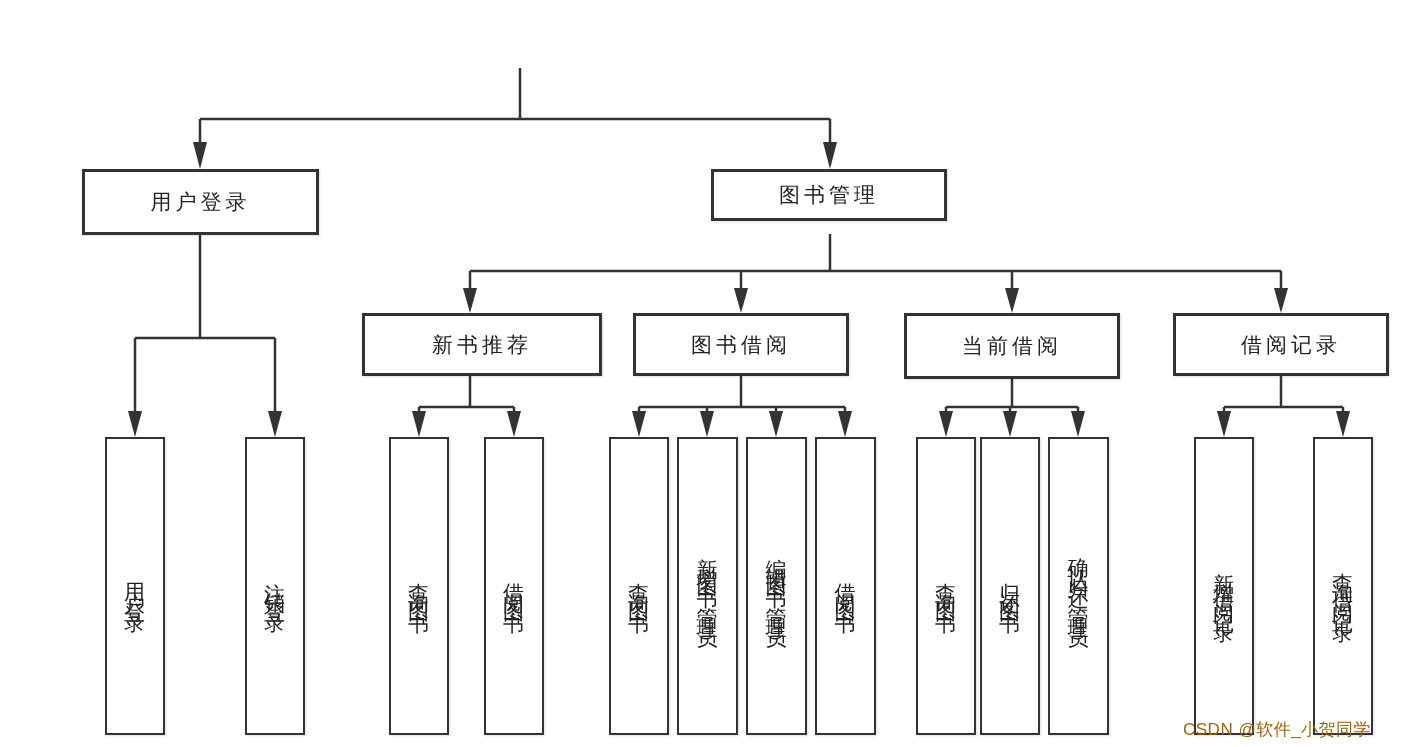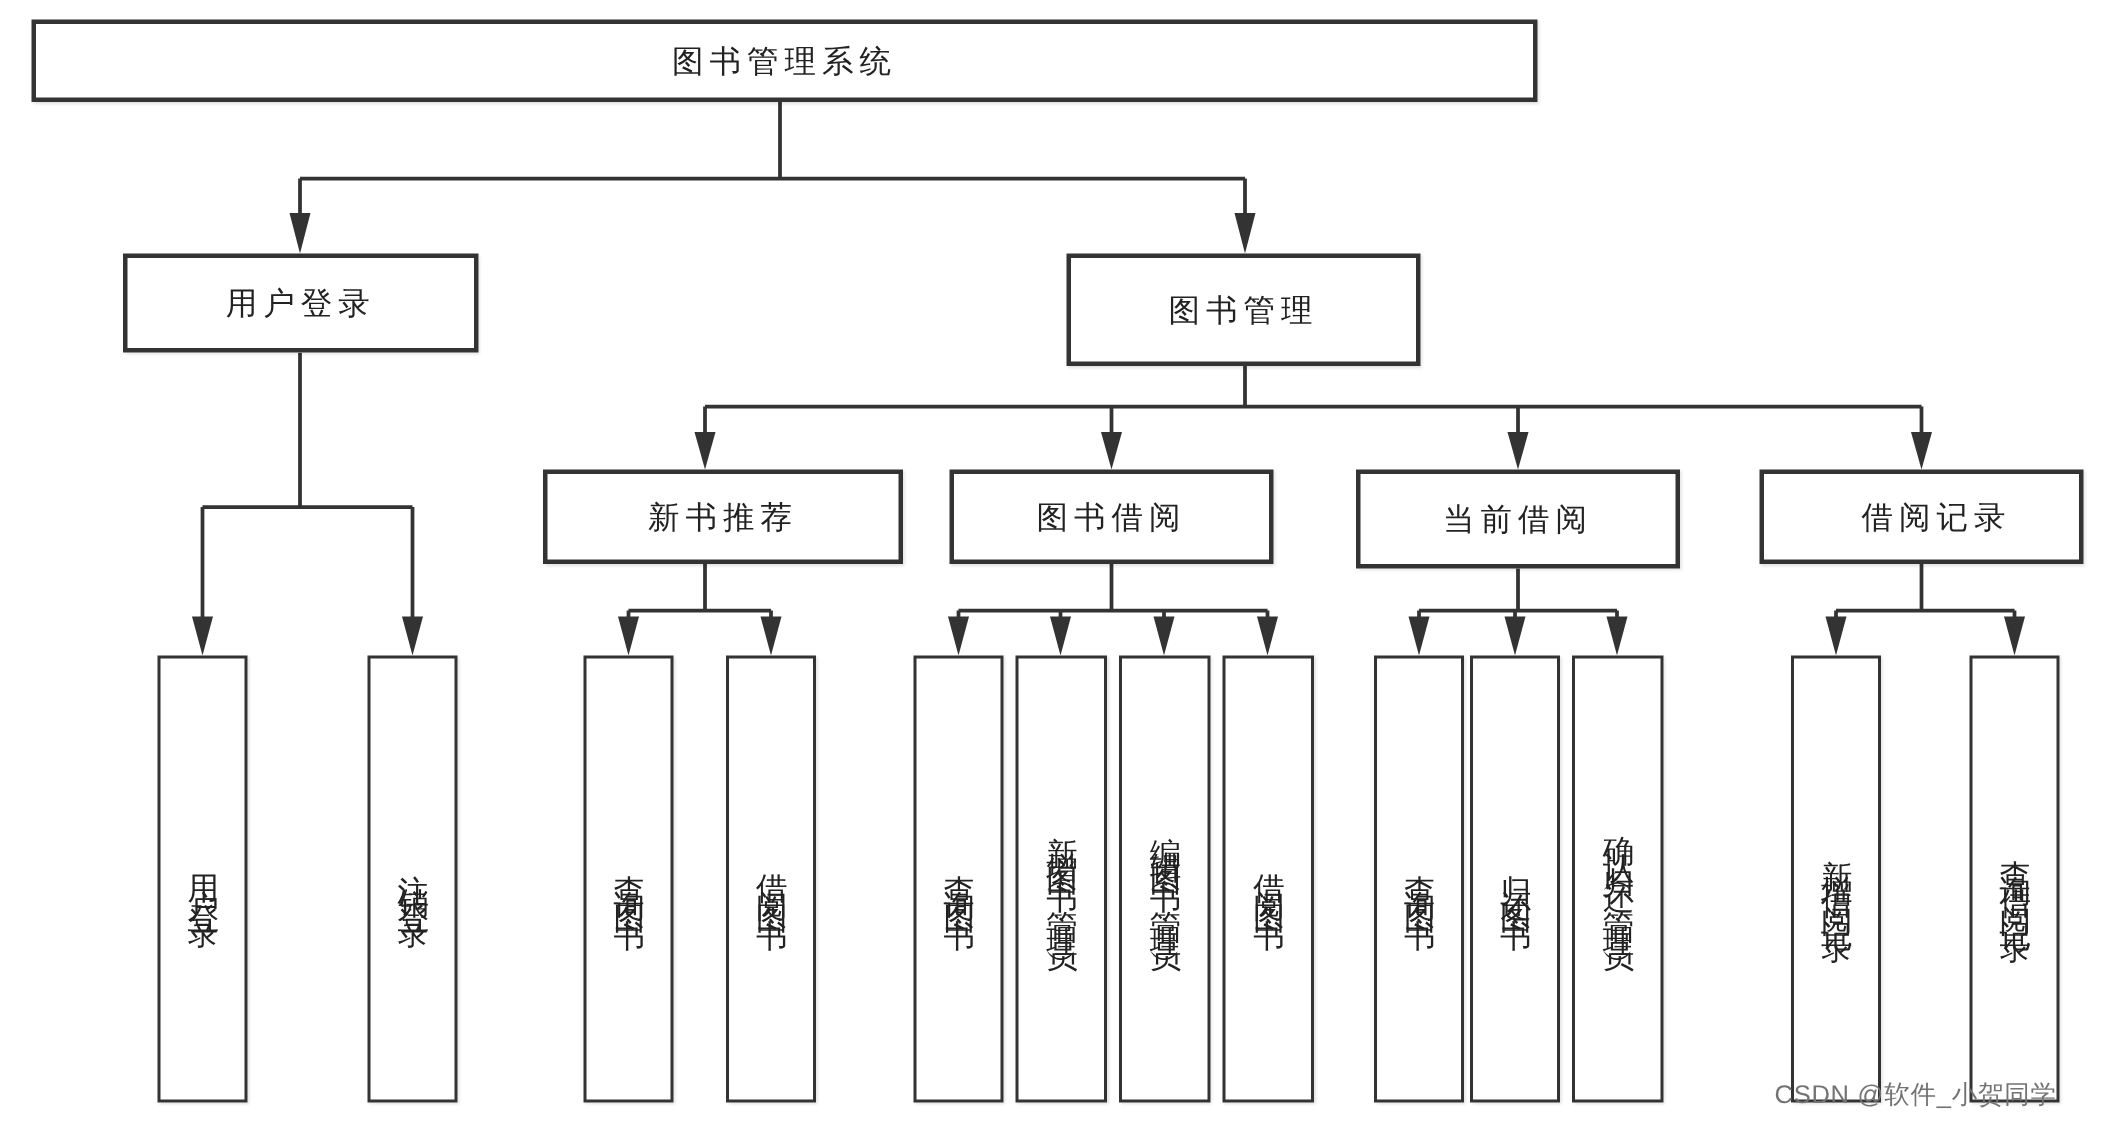--- a/index.html
+++ b/index.html
@@ -60,21 +60,21 @@
     line-height: 1;
     white-space: nowrap;
   }
   .watermark {
     position: absolute;
     z-index: 3;
     left: 1183px;
     top: 718px;
     font-size: 17px;
     letter-spacing: 0.5px;
-    color: #737373;
+    color: #a16207;
     white-space: nowrap;
   }
 </style>
 </head>
 <body>
 
 <div class="canvas">
 
   <svg class="connectors" width="1405" height="747" viewBox="0 0 1405 747" xmlns="http://www.w3.org/2000/svg">
 
@@ -119,24 +119,23 @@
       <polygon points="1071,411 1085,411 1078,437"></polygon>
     </g>
 
     <g>
       <path d="M1281,376 V407 M1224,407 H1343 M1224,407 V415 M1343,407 V415"></path>
       <polygon points="1217,411 1231,411 1224,437"></polygon>
       <polygon points="1336,411 1350,411 1343,437"></polygon>
     </g>
   </svg>
 
-  <div class="node hbox" style="left:21px; top:13px; width:1004px; height:55px;">图书管理系统</div>
 
   <div class="node hbox" style="left:82px; top:169px; width:237px; height:66px;">用户登录</div>
-  <div class="node hbox" style="left:711px; top:169px; width:236px; height:75px;">图书管理</div>
+  <div class="node hbox" style="left:711px; top:169px; width:236px; height:52px;">图书管理</div>
 
   <div class="node hbox" style="left:362px; top:313px; width:240px; height:63px;">新书推荐</div>
   <div class="node hbox" style="left:633px; top:313px; width:216px; height:63px;font-family:Liberation Serif, serif;">图书借阅</div>
   <div class="node hbox" style="left:904px; top:313px; width:216px; height:66px;">当前借阅</div>
   <div class="node hbox" style="left:1173px; top:313px; width:216px; height:63px;padding-left:20px;">借阅记录</div>
 
   <div class="node leaf" style="left:105px; width:60px;">
     <span class="vtext">用户登录</span>
   </div>
   <div class="node leaf" style="left:245px; width:60px;">

